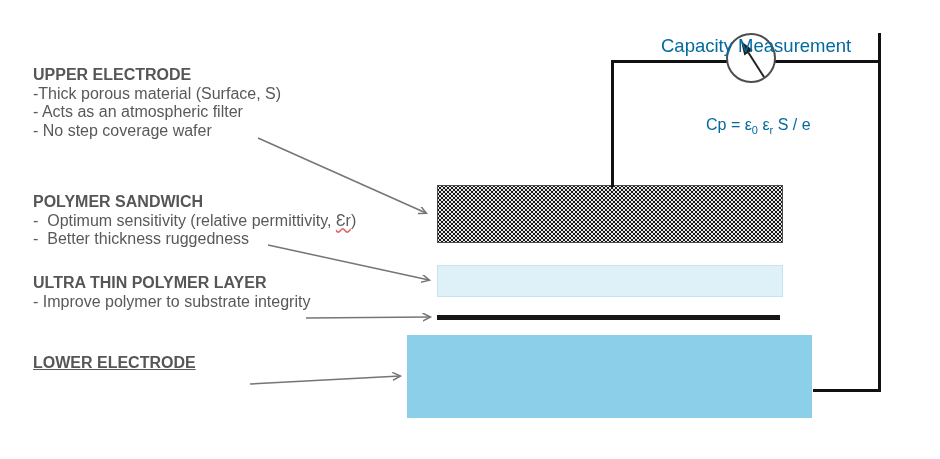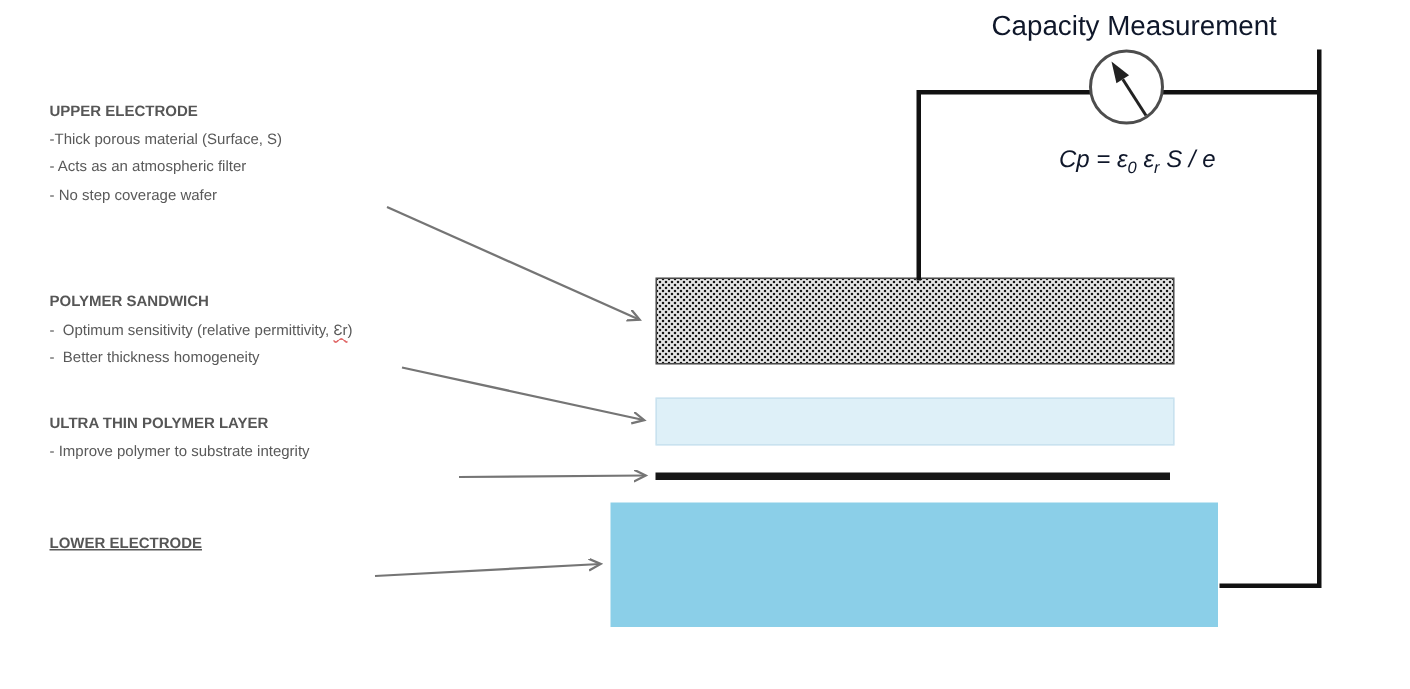--- a/index.html
+++ b/index.html
@@ -1,31 +1,31 @@
 <!DOCTYPE html>
 <html><head>
 <meta charset="utf-8">
 <style>
   html,body{margin:0;padding:0;background:#ffffff;}
   .canvas{
     position:relative;width:940px;height:459px;background:#ffffff;overflow:hidden;
     font-family:"Liberation Sans","DejaVu Sans",sans-serif;
   }
-  .label-block{position:absolute;color:#595959;font-size:10px;line-height:18.5px;}
+  .label-block{position:absolute;color:#595959;font-size:16px;line-height:18.5px;}
   .label-block .heading{font-weight:bold;color:#565656;}
   .label-block .line{white-space:pre-wrap;}
   .spellcheck{
     text-decoration-line:underline;
     text-decoration-style:wavy;
     text-decoration-color:#e06666;
     text-underline-offset:2px;
   }
-  .orange{color:#0f172a;}
+  .orange{color:#0369a1;margin-top:29px;}
   .title-capacity{position:absolute;left:661px;top:6px;font-size:18.5px;font-weight:500;}
-  .formula{position:absolute;left:706px;top:98px;font-size:16px;font-style:italic;}
+  .formula{position:absolute;left:706px;top:87px;font-size:16px;}
   .formula sub{font-size:11px;}
   .patent{position:absolute;left:517px;top:424px;font-size:16px;}
   
   .layer{position:absolute;}
   .upper-electrode{
     left:437px;top:185px;width:346px;height:58px;
     background-color:#e6e6e6;
     background-image:
       radial-gradient(circle,#161616 32%,rgba(0,0,0,0) 38%),
       radial-gradient(circle,#161616 32%,rgba(0,0,0,0) 38%);
@@ -58,21 +58,21 @@
   <div class="label-block" style="left:33px;top:66px;">
     <div class="heading">UPPER ELECTRODE</div>
     <div class="line">-Thick porous material (Surface, S)</div>
     <div class="line">- Acts as an atmospheric filter</div>
     <div class="line">- No step coverage wafer</div>
   </div>
 
   <div class="label-block" style="left:33px;top:193px;">
     <div class="heading">POLYMER SANDWICH</div>
     <div class="line"><span>-  Optimum sensitivity (relative permittivity, </span><span class="spellcheck">Ɛr</span><span>)</span></div>
-    <div class="line">-  Better thickness homogeneity</div>
+    <div class="line">-  Better thickness ruggedness</div>
   </div>
 
   <div class="label-block" style="left:33px;top:274px;">
     <div class="heading">ULTRA THIN POLYMER LAYER</div>
     <div class="line">- Improve polymer to substrate integrity</div>
   </div>
 
   <div class="label-block" style="left:33px;top:354px;text-decoration:underline;">
     <div class="heading">LOWER ELECTRODE</div>
   </div>

